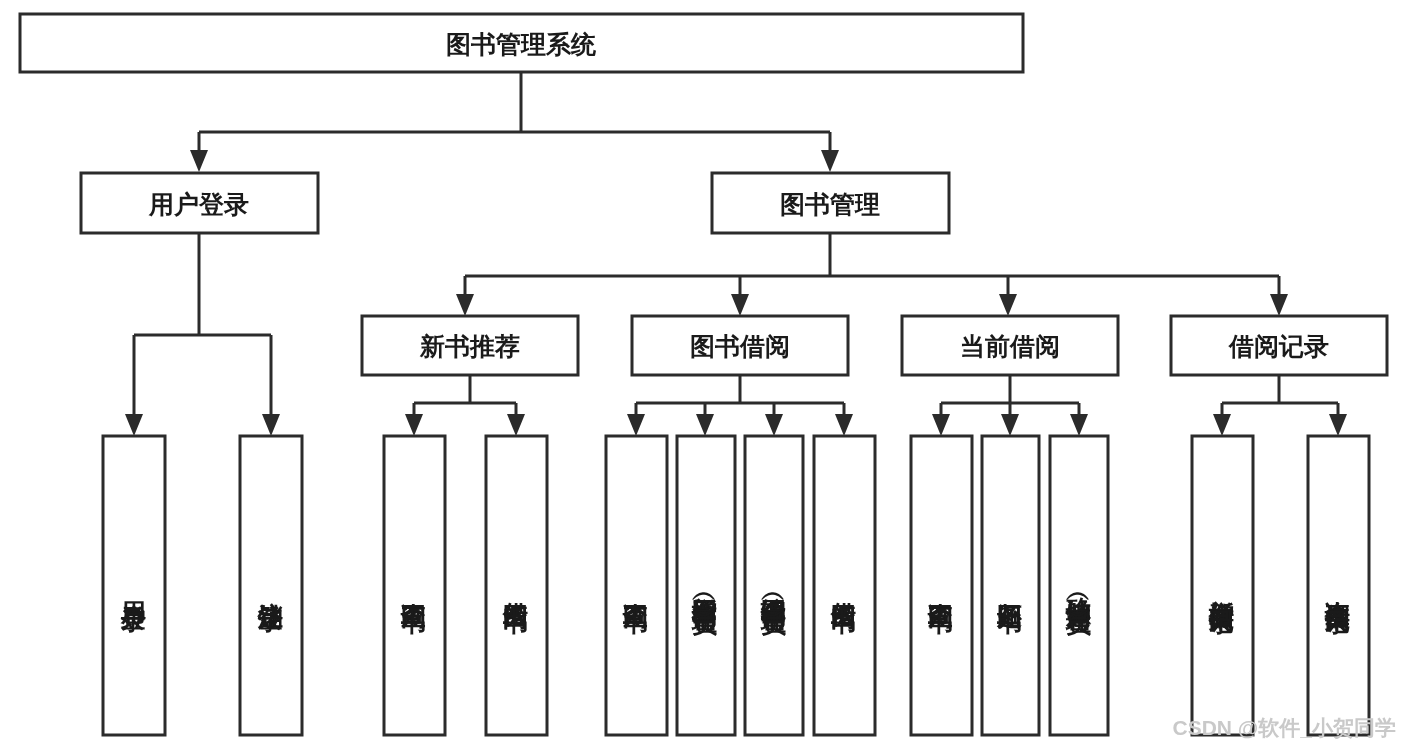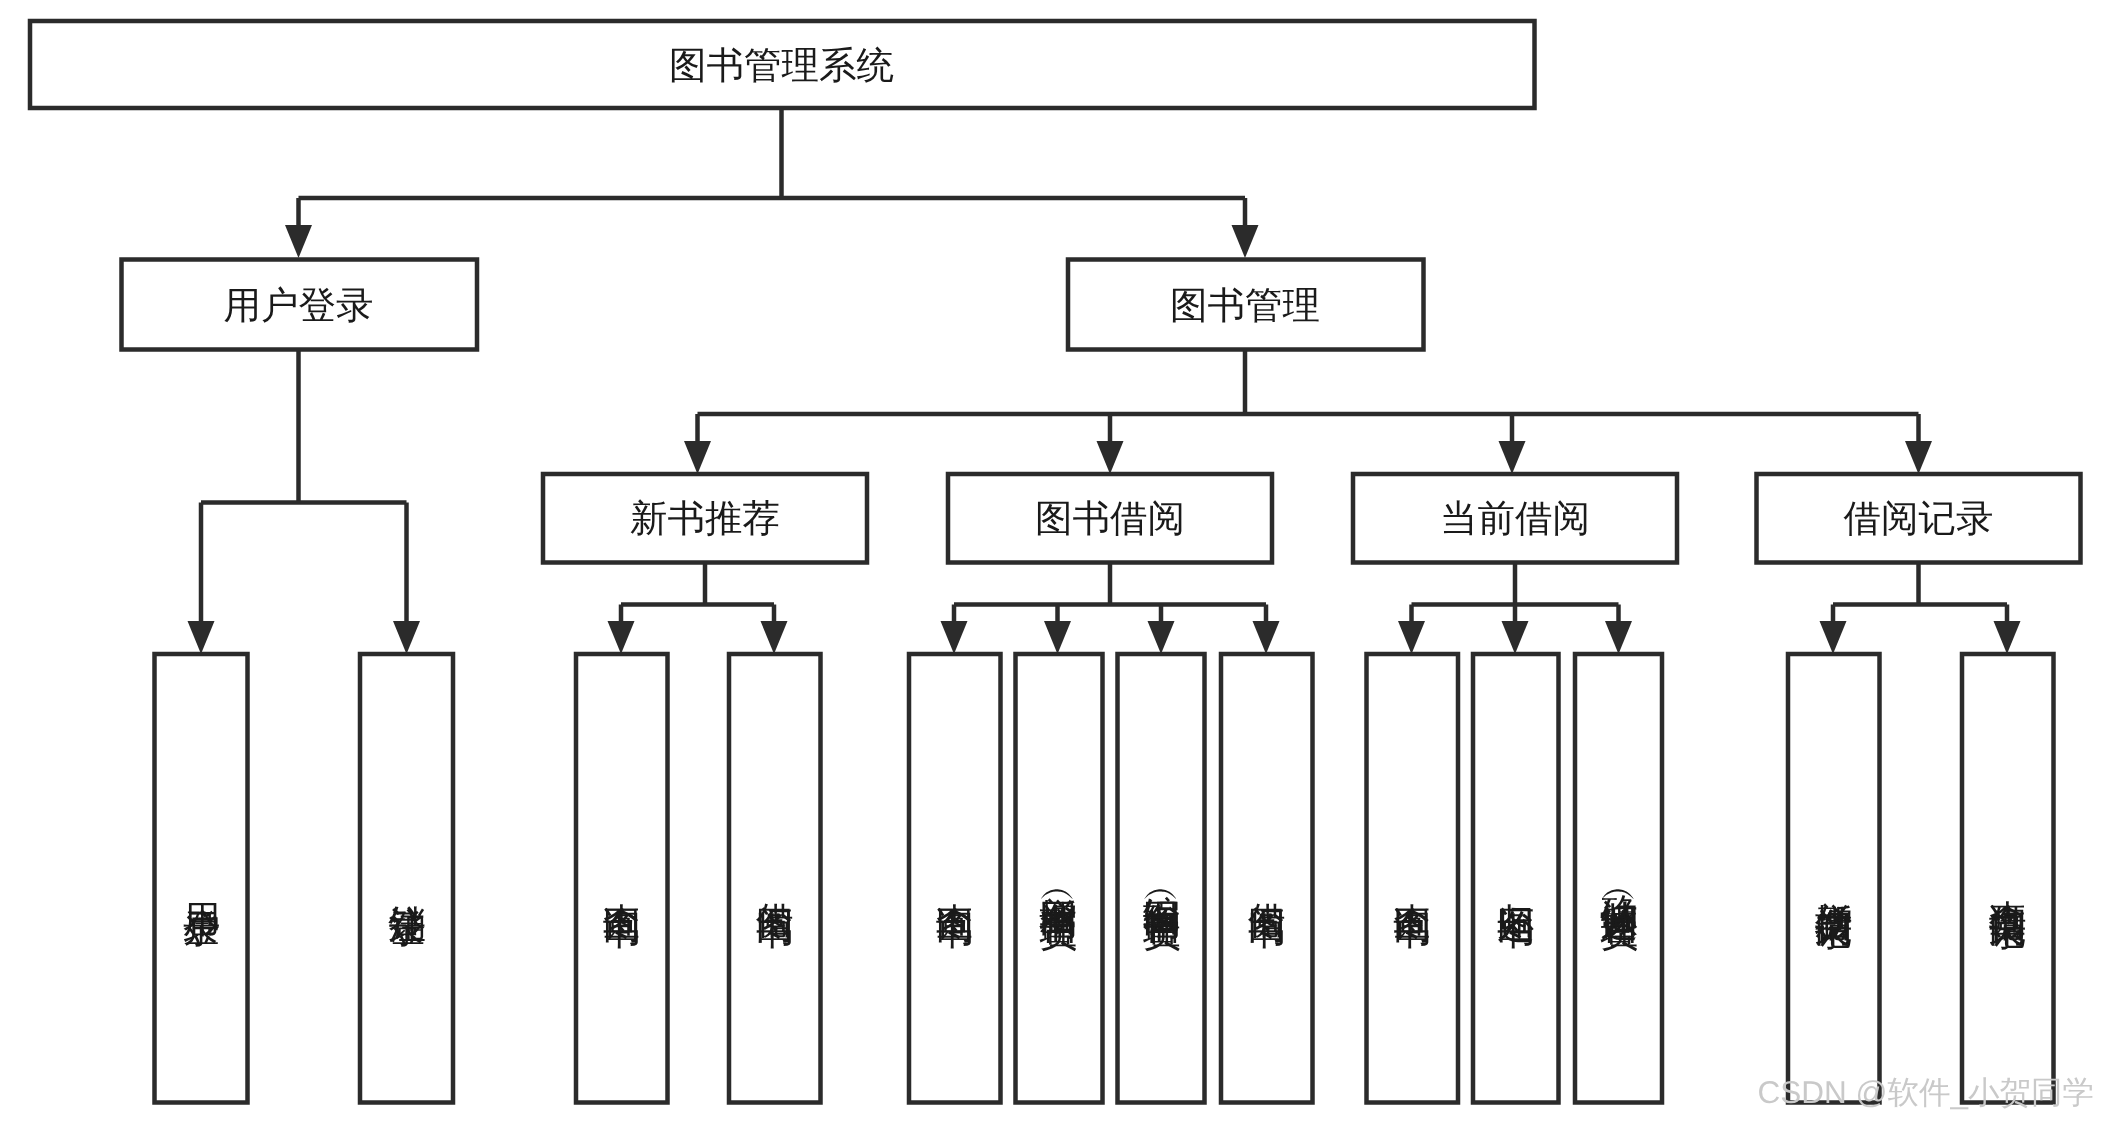--- a/index.html
+++ b/index.html
@@ -12,20 +12,21 @@
     height: 747px;
     font-family: "Liberation Sans", "DejaVu Sans", sans-serif;
     overflow: hidden;
     position: relative;
   }
   #diagram-root {
     position: absolute;
     left: 0; top: 0;
     width: 1405px;
     height: 542px;
+    font-weight: bold;
   }
   svg.diagram {
     display: block;
     width: 1405px;
     height: 747px;
   }
   .node-rect {
     fill: #ffffff;
     stroke: #2b2b2b;
     stroke-width: 3;

